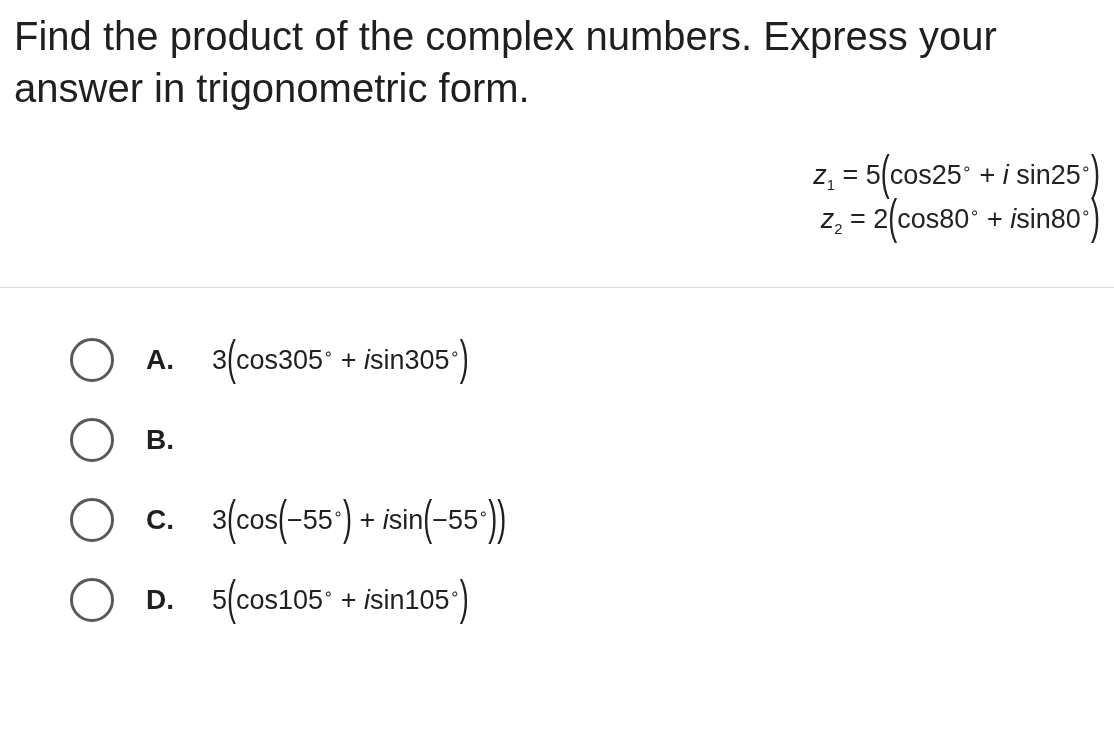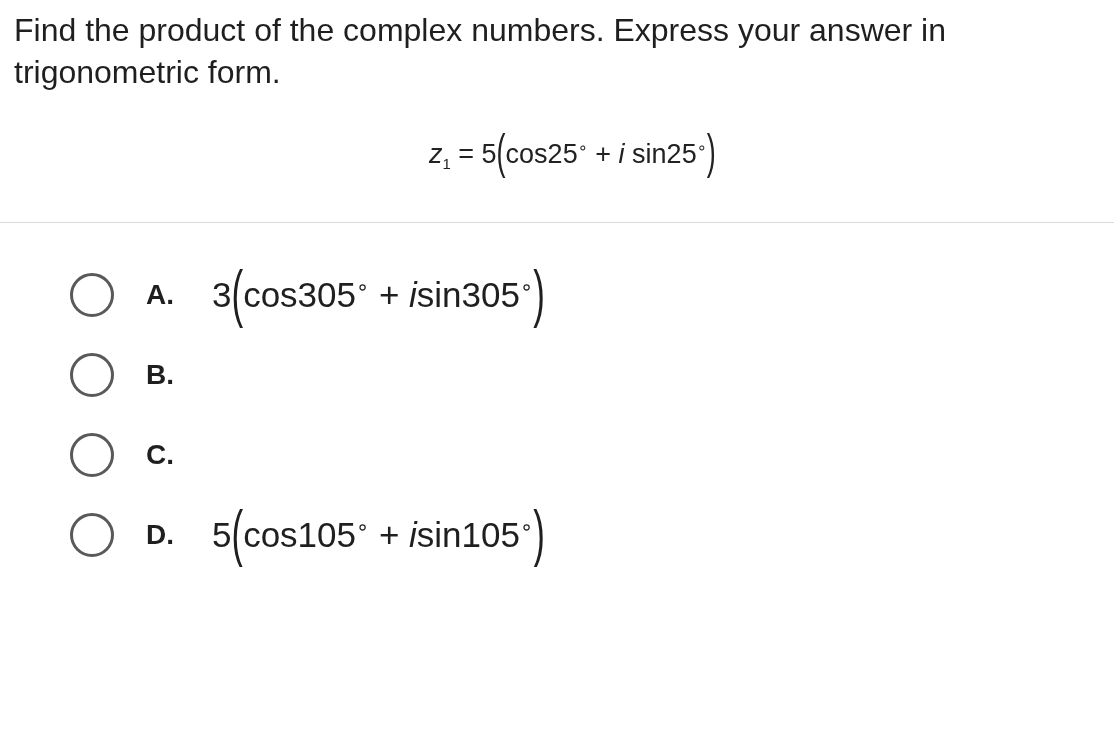--- a/index.html
+++ b/index.html
@@ -4,26 +4,26 @@
 <style>
   body {
     margin: 0;
     padding: 10px 14px;
     font-family: Arial, Helvetica, sans-serif;
     width: 1114px;
     box-sizing: border-box;
     color: #1f1f1f;
   }
   .question-text {
-    font-size: 32px;
+    font-size: 40px;
     line-height: 1.3;
     margin-bottom: 40px;
   }
   .equations {
-    text-align: left;
+    text-align: right;
     margin: 0 0 45px 415px;
     font-family: Arial, sans-serif;
     font-size: 27px;
     line-height: 1.6;
     color: #222;
   }
   .eq-line {
     white-space: nowrap;
   }
   .ital { font-style: italic; }
@@ -52,40 +52,44 @@
     border: 3px solid #595959;
     border-radius: 50%;
     flex-shrink: 0;
   }
   .opt-label {
     font-size: 28px;
     font-weight: bold;
     min-width: 34px;
   }
   .opt-math {
-    font-size: 35px;
+    font-size: 27px;
     font-family: Arial, sans-serif;
   }
   .paren-l, .paren-r {
     display: inline-block;
     transform: scaleY(1.8);
     transform-origin: center;
     position: relative;
     top: -2px;
   }
 </style>
 </head>
 <body>
 
 <div class="question-text">Find the product of the complex numbers. Express your answer in trigonometric form.</div>
 
 <div class="equations">
   <div class="eq-line">
     <span class="ital">z</span><span class="sub">1</span>
     = <span>5</span><span class="paren-l">(</span>cos<span>25</span><span class="sup">∘</span> + <span class="ital">i</span> sin<span>25</span><span class="sup">∘</span><span class="paren-r">)</span>
+  </div>
+  <div class="eq-line">
+    <span class="ital">z</span><span class="sub">2</span>
+    = <span>2</span><span class="paren-l">(</span>cos<span>80</span><span class="sup">∘</span> + <span class="ital">i</span>sin<span>80</span><span class="sup">∘</span><span class="paren-r">)</span>
   </div>
 </div>
 
 <hr class="divider">
 
 <div class="options">
 
   <div class="option">
     <div class="radio"></div>
     <div class="opt-label">A.</div>
@@ -95,20 +99,23 @@
   </div>
 
   <div class="option">
     <div class="radio"></div>
     <div class="opt-label">B.</div>
   </div>
 
   <div class="option">
     <div class="radio"></div>
     <div class="opt-label">C.</div>
+    <div class="opt-math">
+      <span>3</span><span class="paren-l">(</span>cos<span class="paren-l">(</span>−<span>55</span><span class="sup">∘</span><span class="paren-r">)</span> + <span class="ital">i</span>sin<span class="paren-l">(</span>−<span>55</span><span class="sup">∘</span><span class="paren-r">)</span><span class="paren-r">)</span>
+    </div>
   </div>
 
   <div class="option">
     <div class="radio"></div>
     <div class="opt-label">D.</div>
     <div class="opt-math">
       <span>5</span><span class="paren-l">(</span>cos<span>105</span><span class="sup">∘</span> + <span class="ital">i</span>sin<span>105</span><span class="sup">∘</span><span class="paren-r">)</span>
     </div>
   </div>
 

